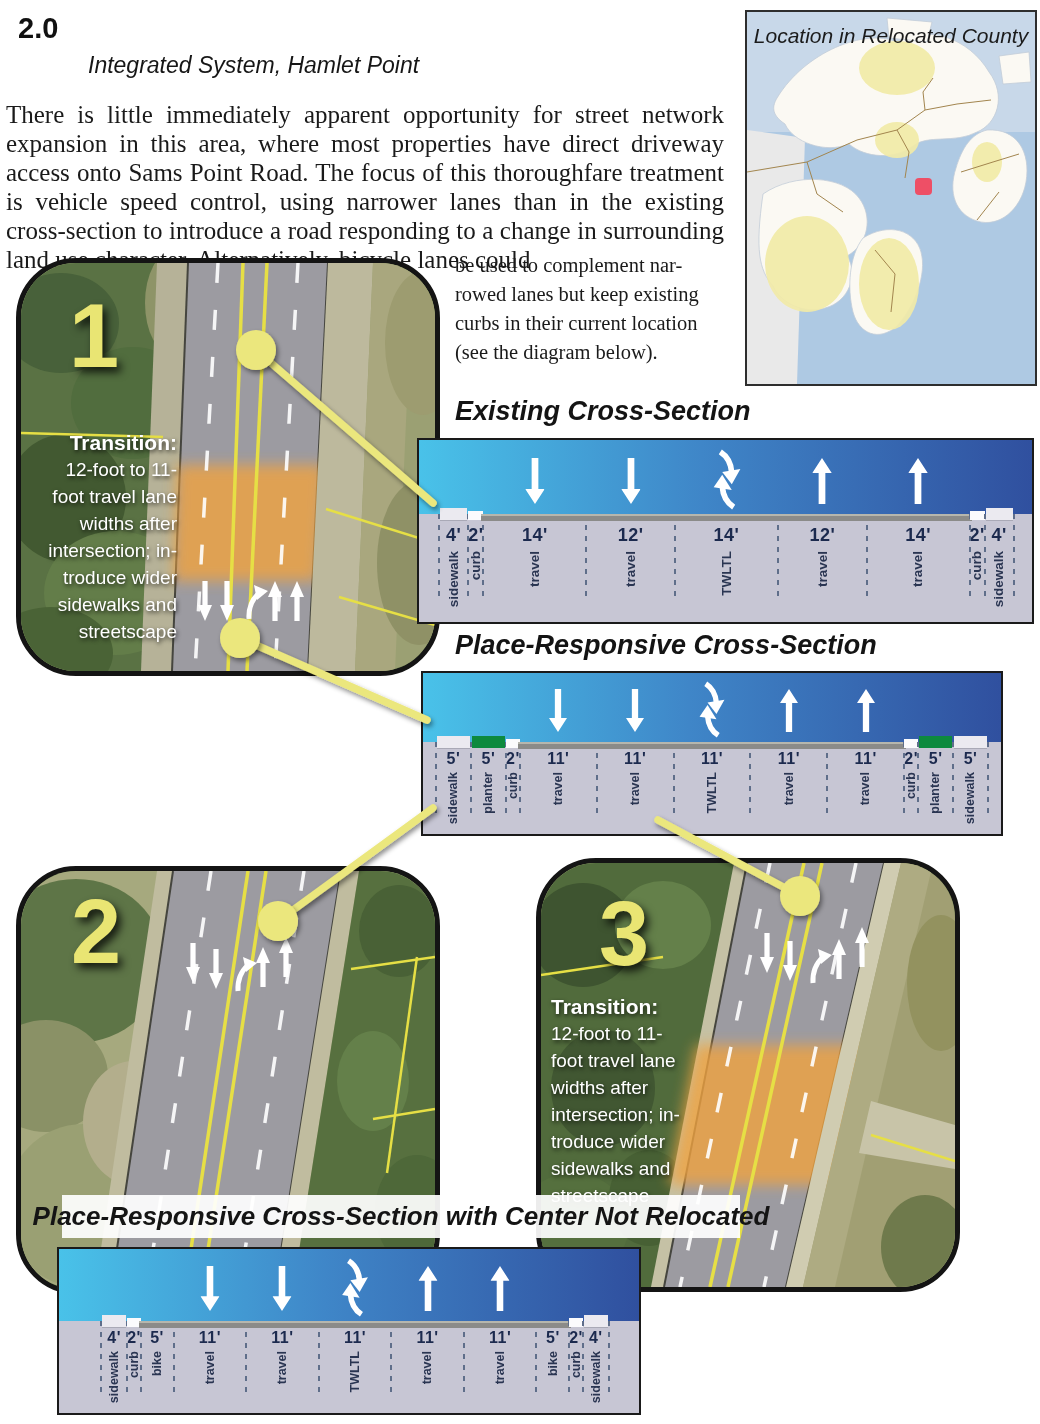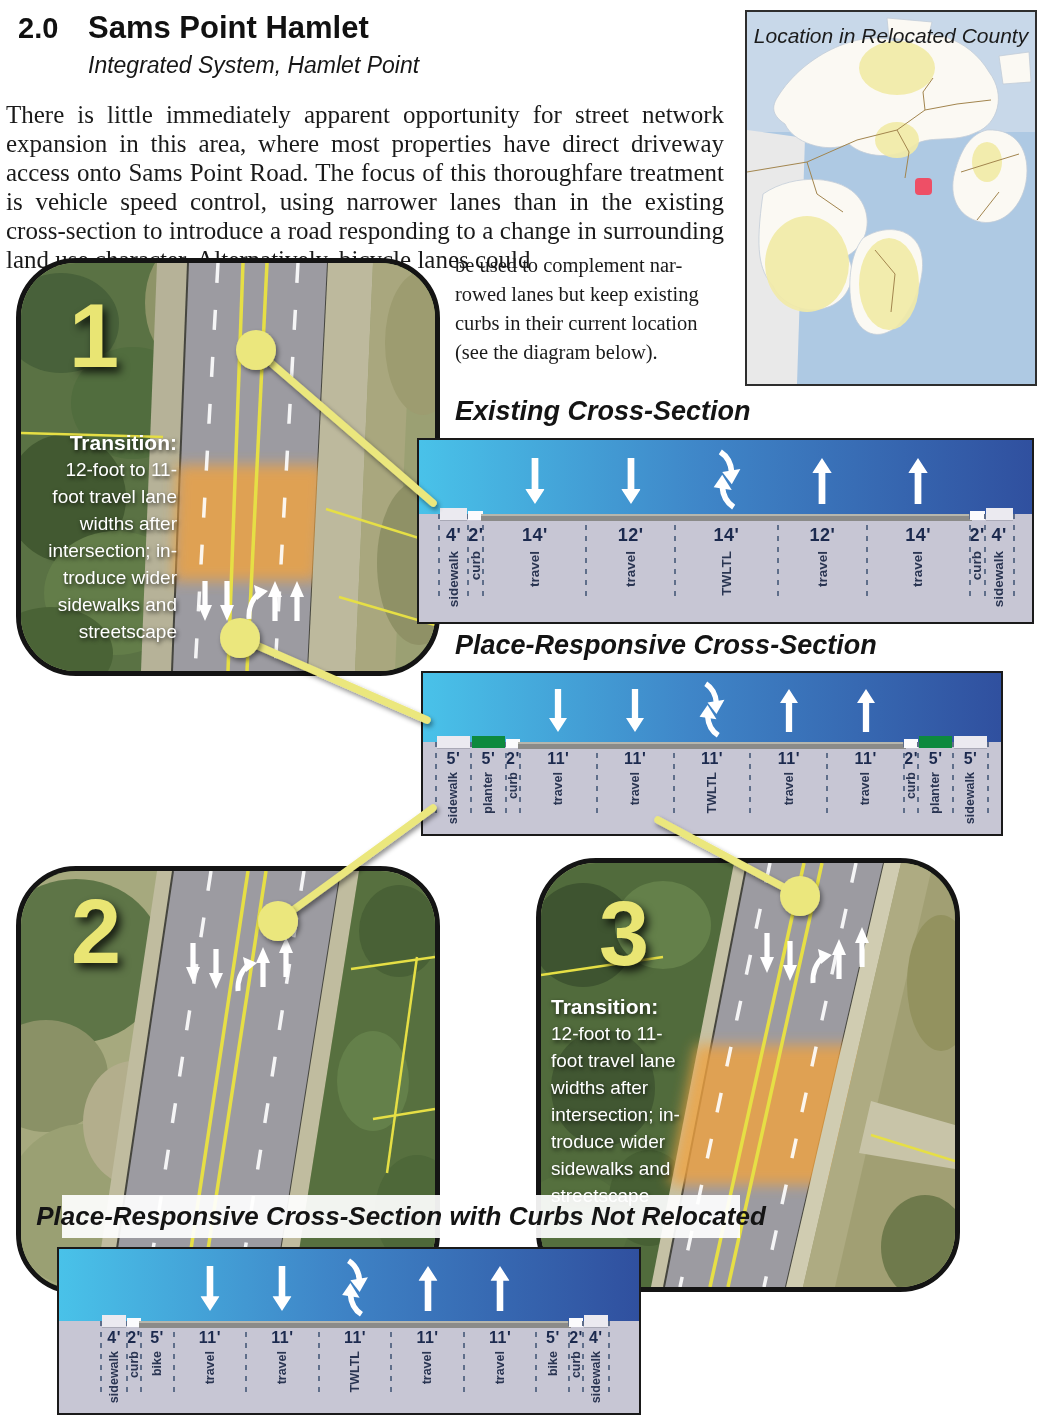--- a/index.html
+++ b/index.html
@@ -83,21 +83,20 @@
 
   
   .overlay{position:absolute;left:0;top:0;width:1040px;height:1424px;z-index:20;pointer-events:none;}
 </style>
 </head>
 <body>
 
 <div class="page">
 
   <div class="secnum">2.0</div>
-  <div class="ptitle">Sams Point Hamlet</div>
   <div class="psub">Integrated System, Hamlet Point</div>
 
   <div class="body-main">There is little immediately apparent opportunity for street network expansion in this area, where most properties have direct driveway access onto Sams Point Road.  The focus of this thoroughfare treatment is vehicle speed control, using narrower lanes than in the existing cross-section to introduce a road responding to a change in surrounding land use character.  Alternatively, bicycle lanes could</div>
   <div class="body-wrap">be used to complement nar-
 rowed lanes but keep existing
 curbs in their current location
 (see the diagram below).</div>
 
   <div class="map">
     <svg viewBox="0 0 288 372" preserveAspectRatio="none">
@@ -311,21 +310,21 @@
 intersection; in-
 troduce wider
 sidewalks and
 streetscape</div>
     </div>
   </div>
 
   <div class="xhead h-existing">Existing Cross-Section</div>
   <div class="xhead h-place">Place-Responsive Cross-Section</div>
   <div class="labelbar">
-    <span>Place-Responsive Cross-Section with Curbs Not Relocated</span>
+    <span>Place-Responsive Cross-Section with Center Not Relocated</span>
   </div>
 
   <div class="xsec xs0" id="xsec0">
       <div class="xsky" style="height: 74px;">
         <div class="xin" style="left: 20px; right: 18px;">
           <div class="xarrow" style="left: 16.6667%; bottom: 10px;">
             <svg viewBox="0 0 22 52" style="height:46px;width:19.46153846153846px">
               <polygon points="11,52 0,35 7.2,35 7.2,0 14.8,0 14.8,35 22,35" fill="#fff"></polygon>
             </svg>
           </div>

